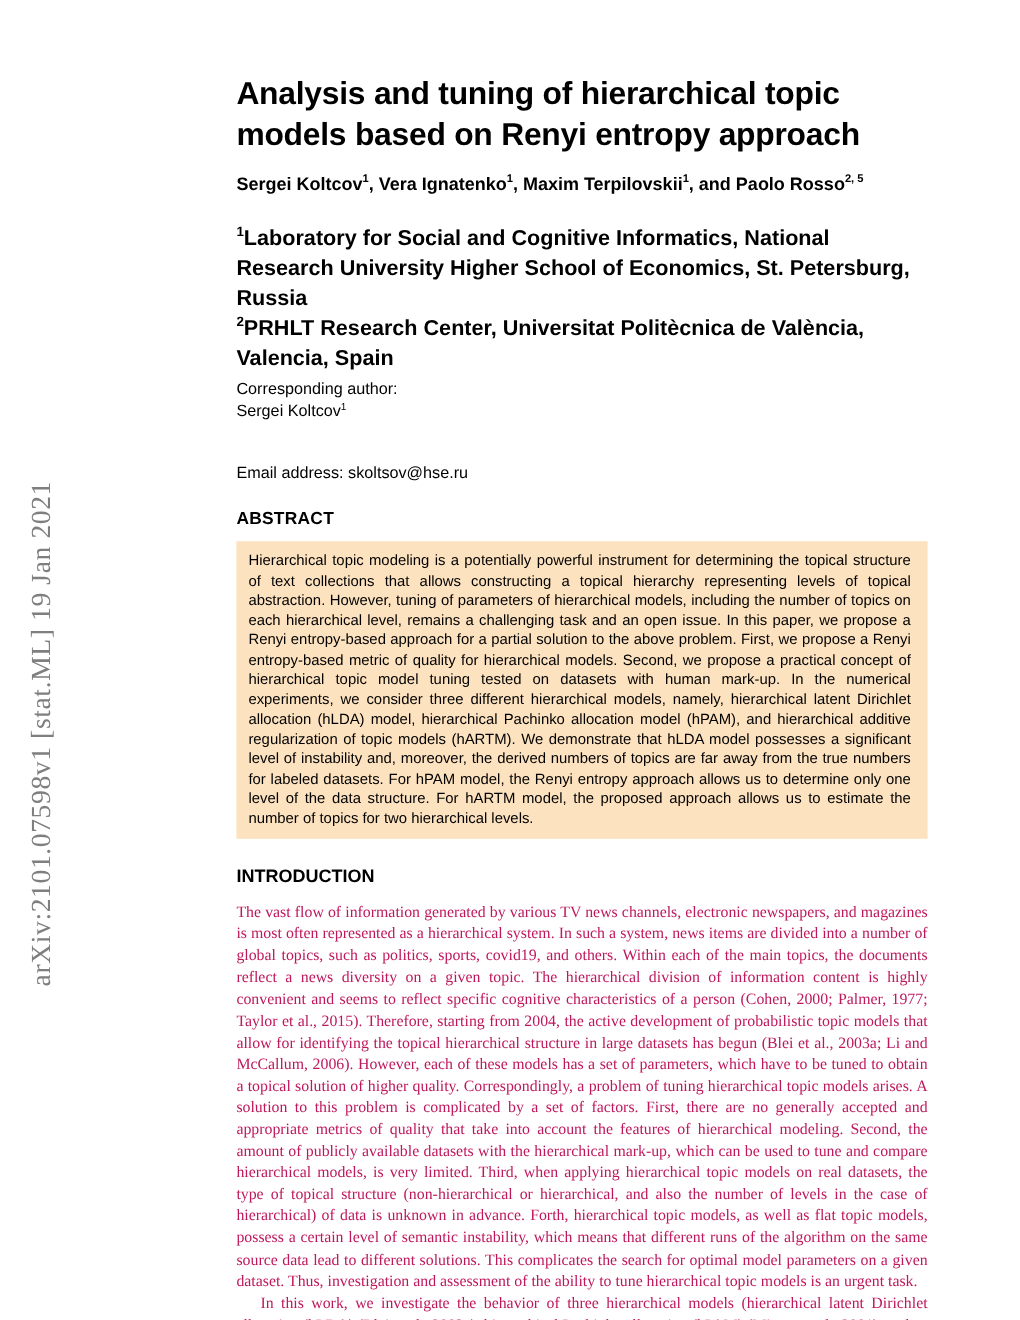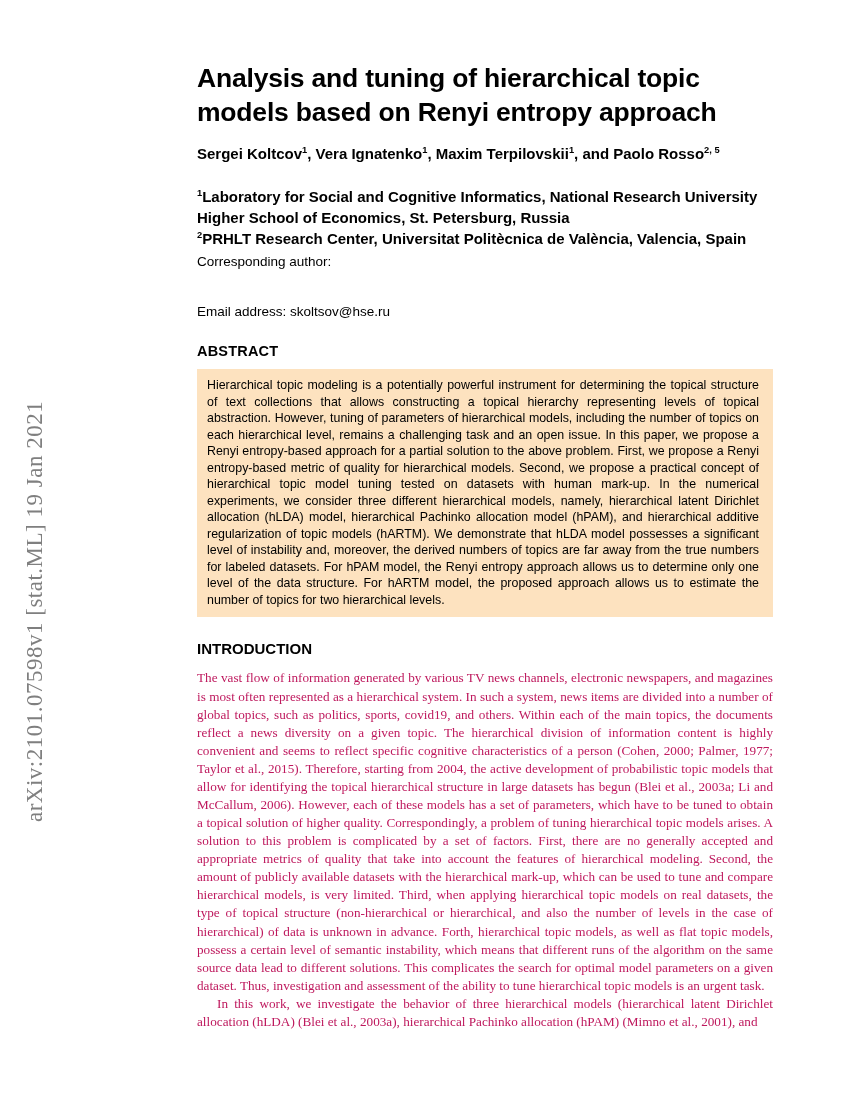--- a/index.html
+++ b/index.html
@@ -46,21 +46,21 @@
     font-weight: bold;
     line-height: 1.35;
     color: #000000;
   }
   .authors sup, .affiliations sup, .corresponding sup {
     font-size: 0.62em;
     line-height: 0;
   }
   .affiliations {
     margin-top: 21px;
-    font-size: 15px;
+    font-size: 18px;
     font-weight: bold;
     line-height: 1.4;
     color: #000000;
   }
   .corresponding {
     margin-top: 4px;
     font-size: 13.5px;
     line-height: 1.4;
     color: #000000;
   }
@@ -120,20 +120,21 @@
       <span><span>Sergei Koltcov</span><sup>1</sup></span><span><span>, Vera Ignatenko</span><sup>1</sup></span><span><span>, Maxim Terpilovskii</span><sup>1</sup></span><span><span>, and Paolo Rosso</span><sup>2, 5</sup></span>
     </div>
 
     <div class="affiliations">
       <div><sup>1</sup><span>Laboratory for Social and Cognitive Informatics, National Research University Higher School of Economics, St. Petersburg, Russia</span></div>
       <div><sup>2</sup><span>PRHLT Research Center, Universitat Politècnica de València, Valencia, Spain</span></div>
     </div>
 
     <div class="corresponding">
       <div>Corresponding author:</div>
+      <div><span>Sergei Koltcov</span><sup>1</sup></div>
     </div>
 
     <div class="email-line">
       <span>Email address:</span>
       <span>skoltsov@hse.ru</span>
     </div>
 
     <div class="section-heading">ABSTRACT</div>
 
     <div class="abstract-box" id="abstract-box" style="background: rgb(253, 226, 191);">Hierarchical topic modeling is a potentially powerful instrument for determining the topical structure of text collections that allows constructing a topical hierarchy representing levels of topical abstraction. However, tuning of parameters of hierarchical models, including the number of topics on each hierarchical level, remains a challenging task and an open issue. In this paper, we propose a Renyi entropy-based approach for a partial solution to the above problem. First, we propose a Renyi entropy-based metric of quality for hierarchical models. Second, we propose a practical concept of hierarchical topic model tuning tested on datasets with human mark-up. In the numerical experiments, we consider three different hierarchical models, namely, hierarchical latent Dirichlet allocation (hLDA) model, hierarchical Pachinko allocation model (hPAM), and hierarchical additive regularization of topic models (hARTM). We demonstrate that hLDA model possesses a significant level of instability and, moreover, the derived numbers of topics are far away from the true numbers for labeled datasets. For hPAM model, the Renyi entropy approach allows us to determine only one level of the data structure. For hARTM model, the proposed approach allows us to estimate the number of topics for two hierarchical levels.</div>

